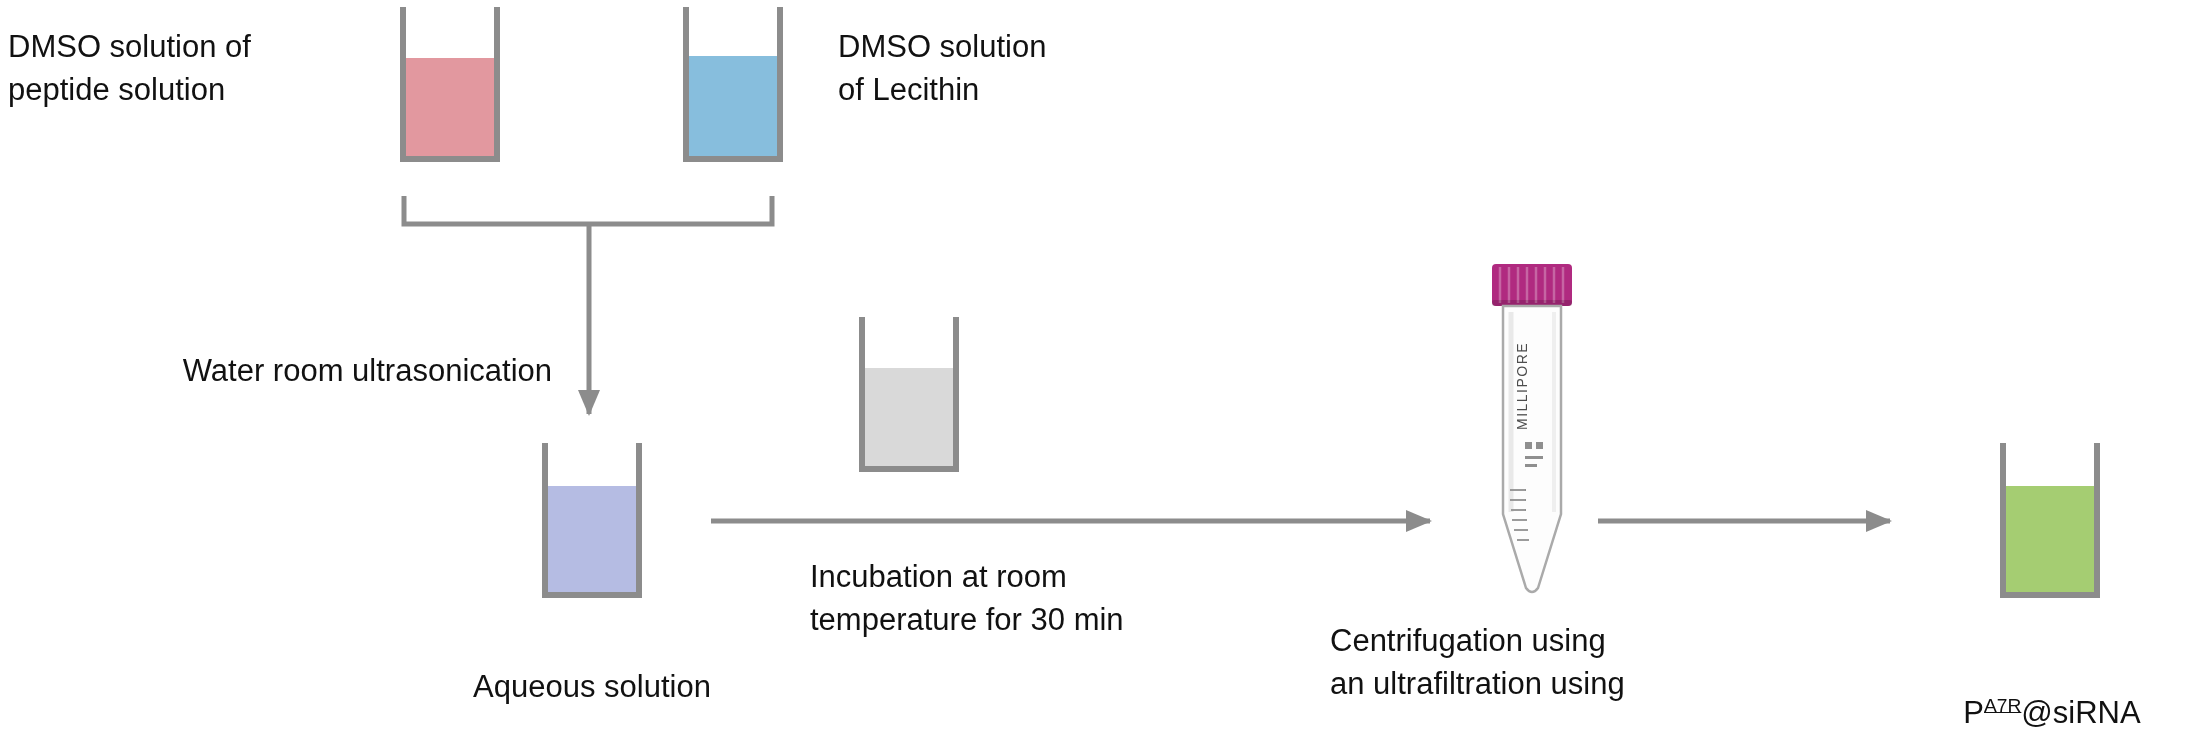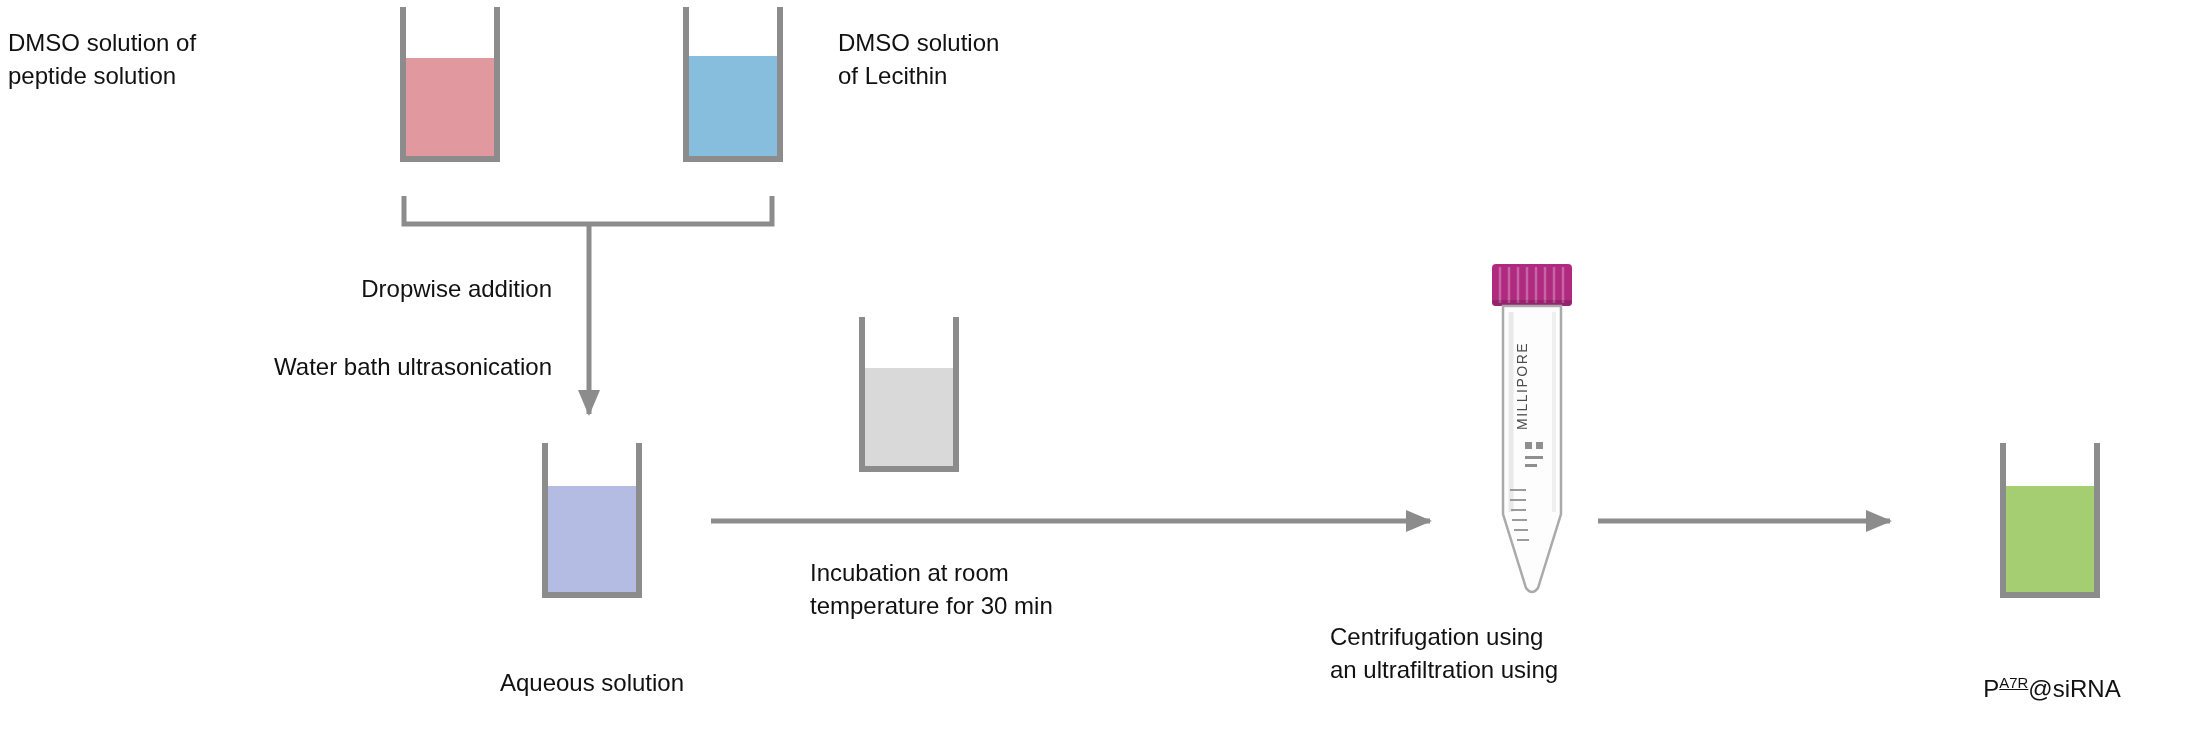--- a/index.html
+++ b/index.html
@@ -24,21 +24,21 @@
     background: transparent;
   }
   .liquid {
     position: absolute;
     left: 0; right: 0; bottom: 0;
     height: 100px;
   }
 
   .label {
     position: absolute;
-    font-size: 24px;
+    font-size: 31px;
     line-height: 1.38;
     white-space: pre-line;
     color: var(--text, #111111);
   }
   .label.right  { text-align: right; }
   .label.center { text-align: center; }
 
   sup { font-size: 0.62em; line-height: 0; text-decoration: underline; }
 
   .connectors, .tube {
@@ -71,23 +71,22 @@
     <div class="liquid" style="height:98px; background: var(--peptide-liquid);"></div>
   </div>
 
   <div class="beaker" style="left:683px; top:7px;">
     <div class="liquid" style="height:100px; background: var(--lecithin-liquid);"></div>
   </div>
 
   <div class="label" style="left:838px; top:26px;">DMSO solution
 of Lecithin</div>
 
-  <div class="label right" style="left:40px; top:272px; width:512px;">Dropwise addition</div>
 
-  <div class="label right" style="left:40px; top:350px; width:512px;">Water bath ultrasonication</div>
+  <div class="label right" style="left:40px; top:350px; width:512px;">Water room ultrasonication</div>
 
   <div class="beaker" style="left:542px; top:443px;">
     <div class="liquid" style="height:106px; background: var(--aqueous-liquid);"></div>
   </div>
 
   <div class="label center" style="left:392px; top:634px; width:400px;margin-top:32px;">Aqueous solution</div>
 
   <div class="beaker" style="left:859px; top:317px;">
     <div class="liquid" style="height:98px; background: var(--sirna-liquid);"></div>
   </div>

